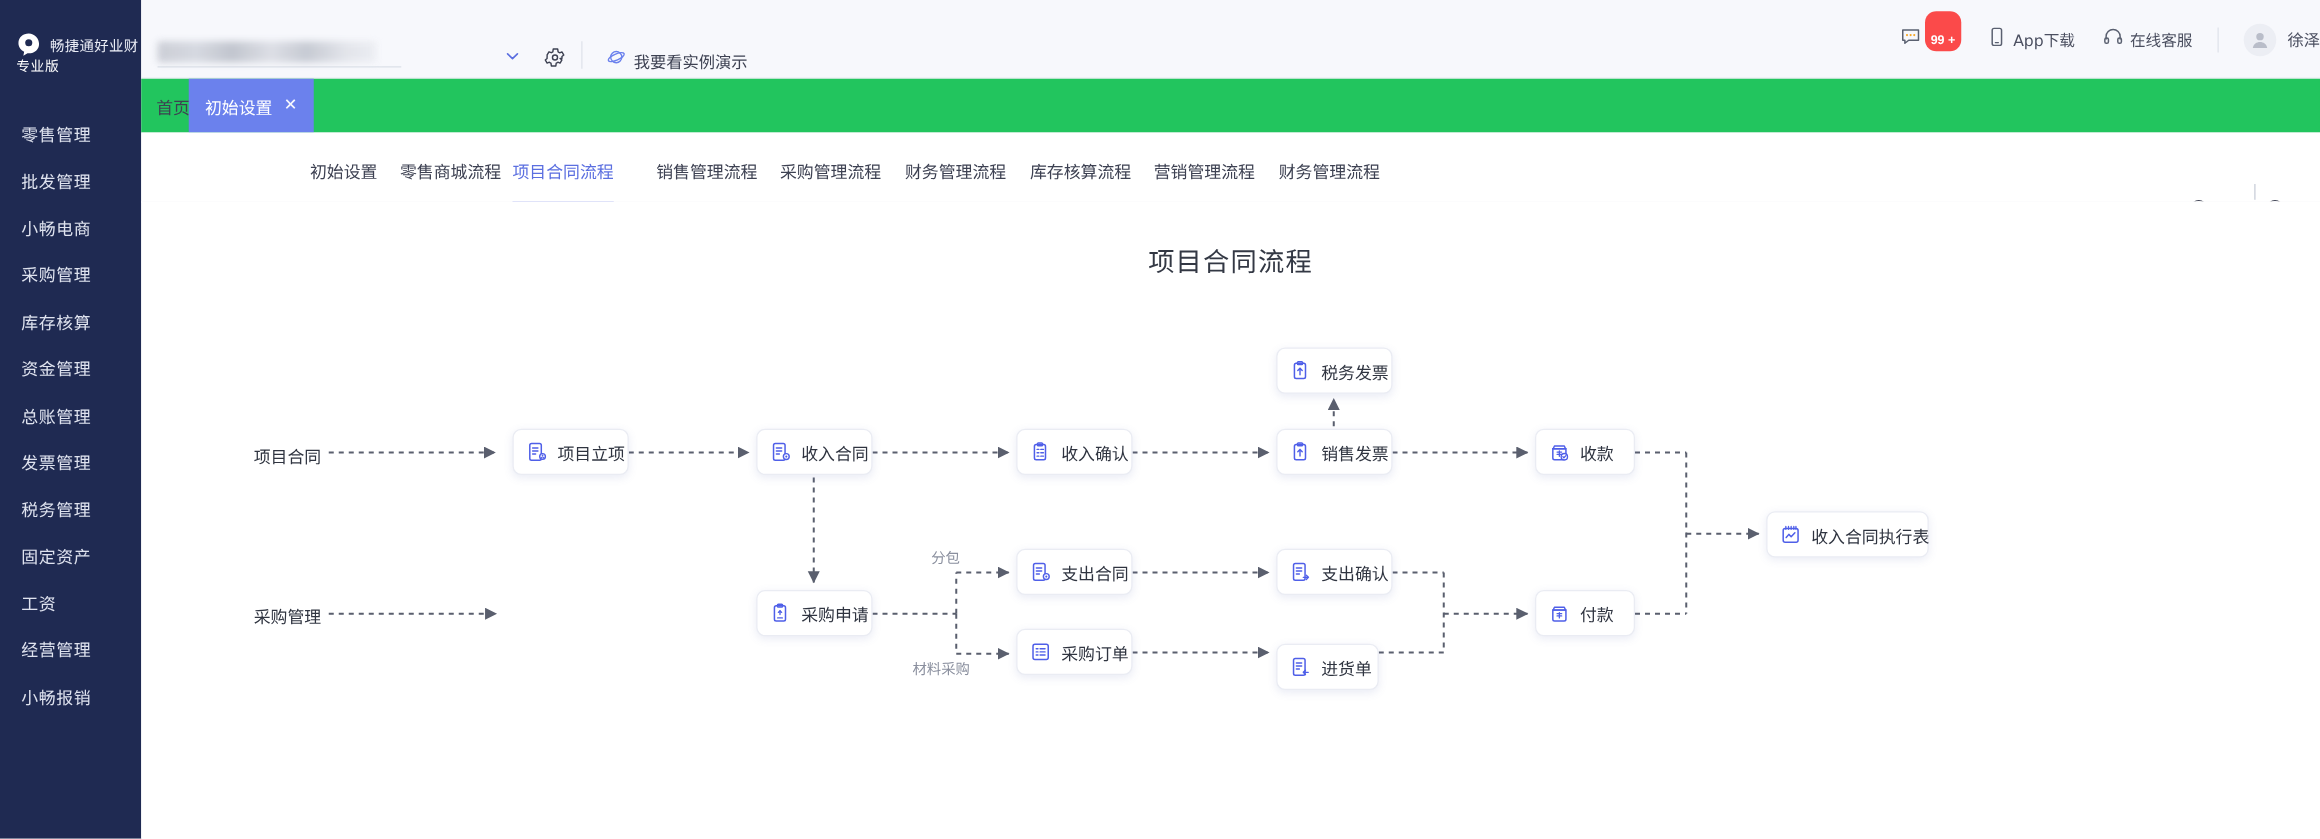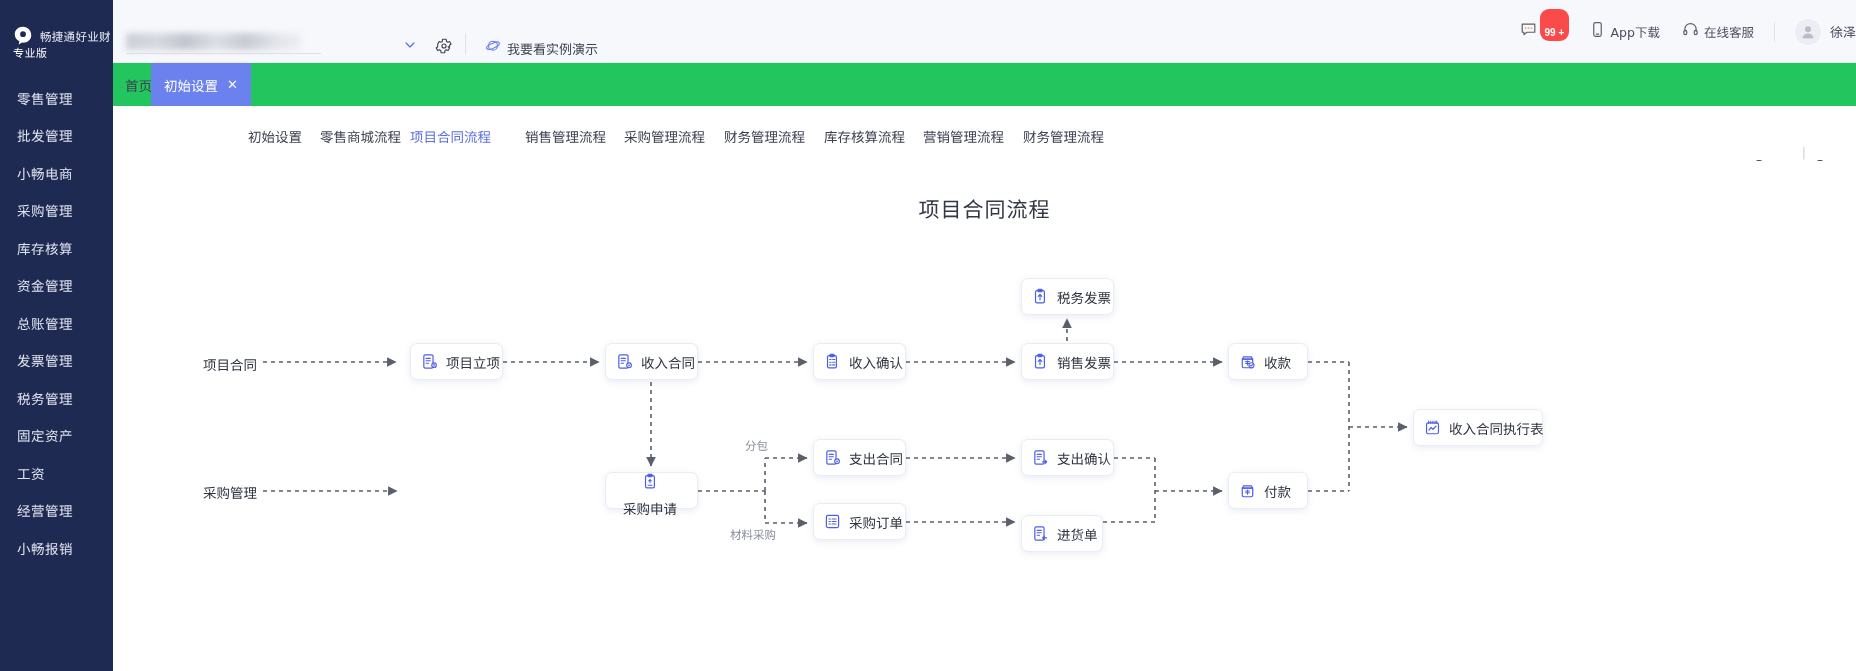--- a/index.html
+++ b/index.html
@@ -30,21 +30,21 @@
     color:#e9ecf5;font-size:11.5px;white-space:nowrap;letter-spacing:.3px;
     font-family:"DejaVu Sans",sans-serif;
   }
   .logo-sub{
     position:absolute;left:13px;top:44px;
     color:#ffffff;font-size:11px;letter-spacing:.5px;
     font-family:"DejaVu Sans",sans-serif;
   }
   .nav{margin-top:16px;}
   .nav-item{
-    height:37.5px;display:flex;align-items:center;
+    height:37.5px;display:flex;align-items:flex-end;
     padding-left:17px;box-sizing:border-box;
     color:#dfe3ef;font-size:13.5px;letter-spacing:.5px;
     cursor:pointer;white-space:nowrap;
     font-family:Liberation Serif, serif;
     gap:37px;
   }
   .nav-caret{
     margin-left:8px;font-size:9px;color:#c9cfe2;line-height:1;
   }
 
@@ -458,21 +458,21 @@
         <div class="node" style="left: 1300px; top: 248px; width: 130px;">
           <span style="width: 17px; height: 17px; flex: 0 0 auto; display: block;">
             <svg style="width:17px;height:17px;display:block" viewBox="0 0 24 24" aria-hidden="true">
               <rect x="3.6" y="5.4" width="16.8" height="15.4" rx="2.2" fill="none" stroke="#4f5fe8" stroke-width="1.7"></rect>
               <path d="M6.6 3v3.2M9.6 3v3.2M12.6 3v3.2M15.6 3v3.2M18 3v3.2" stroke="#4f5fe8" stroke-width="1.5" stroke-linecap="round"></path>
               <path d="M7 15.6l3-3.6 2.6 2.6 4.2-4.4" stroke="#4f5fe8" stroke-width="1.7" fill="none" stroke-linecap="round" stroke-linejoin="round"></path>
             </svg>
           </span>
           <span class="lbl">收入合同执行表</span>
         </div>
-        <div class="node" style="left: 492px; top: 311px; width: 93px; flex-direction: column;">
+        <div class="node" style="left: 492px; top: 311px; width: 93px;">
           <span style="width: 17px; height: 17px; flex: 0 0 auto; display: block;">
             <svg style="width:17px;height:17px;display:block" viewBox="0 0 24 24" aria-hidden="true">
               <rect x="5" y="3.8" width="12.5" height="17.2" rx="2" fill="none" stroke="#4f5fe8" stroke-width="1.7"></rect>
               <rect x="8.4" y="1.9" width="5.8" height="3.2" rx="1" fill="none" stroke="#4f5fe8" stroke-width="1.6"></rect>
               <path d="M11.3 9.2v4.4M11.3 9.2l-1.8 2M11.3 9.2l1.8 2" stroke="#4f5fe8" stroke-width="1.5" fill="none" stroke-linecap="round" stroke-linejoin="round"></path>
               <path d="M8.6 17.4h5.4" stroke="#4f5fe8" stroke-width="1.5" stroke-linecap="round"></path>
             </svg>
           </span>
           <span class="lbl">采购申请</span>
         </div>

